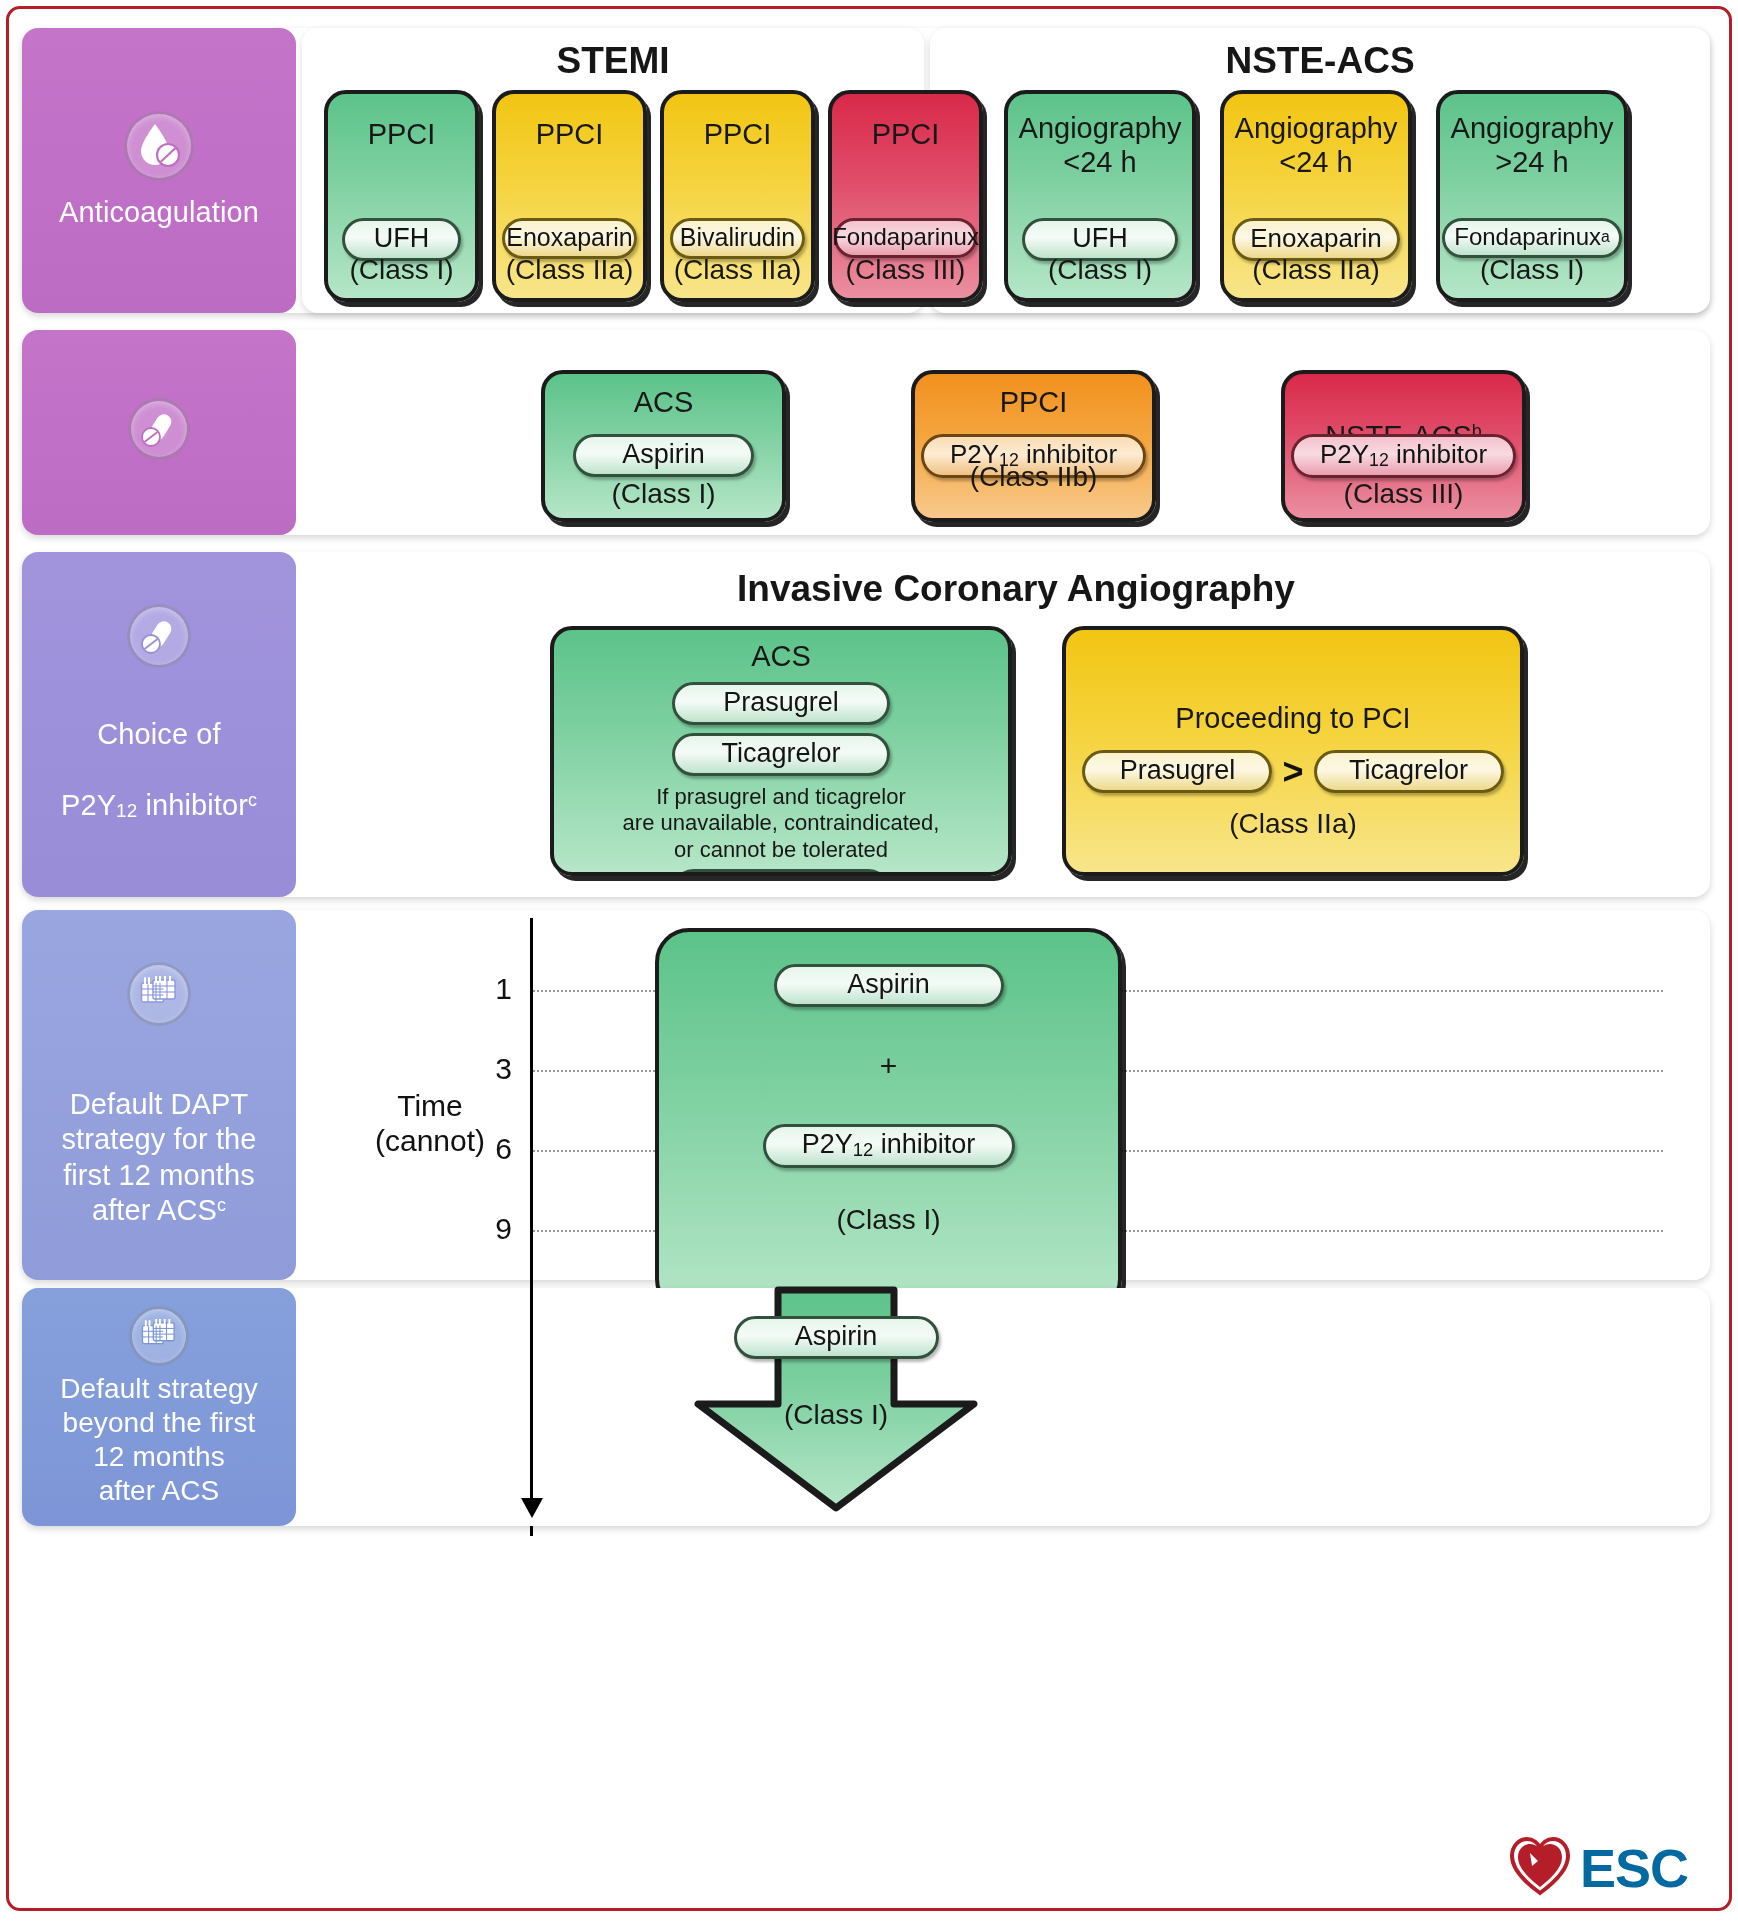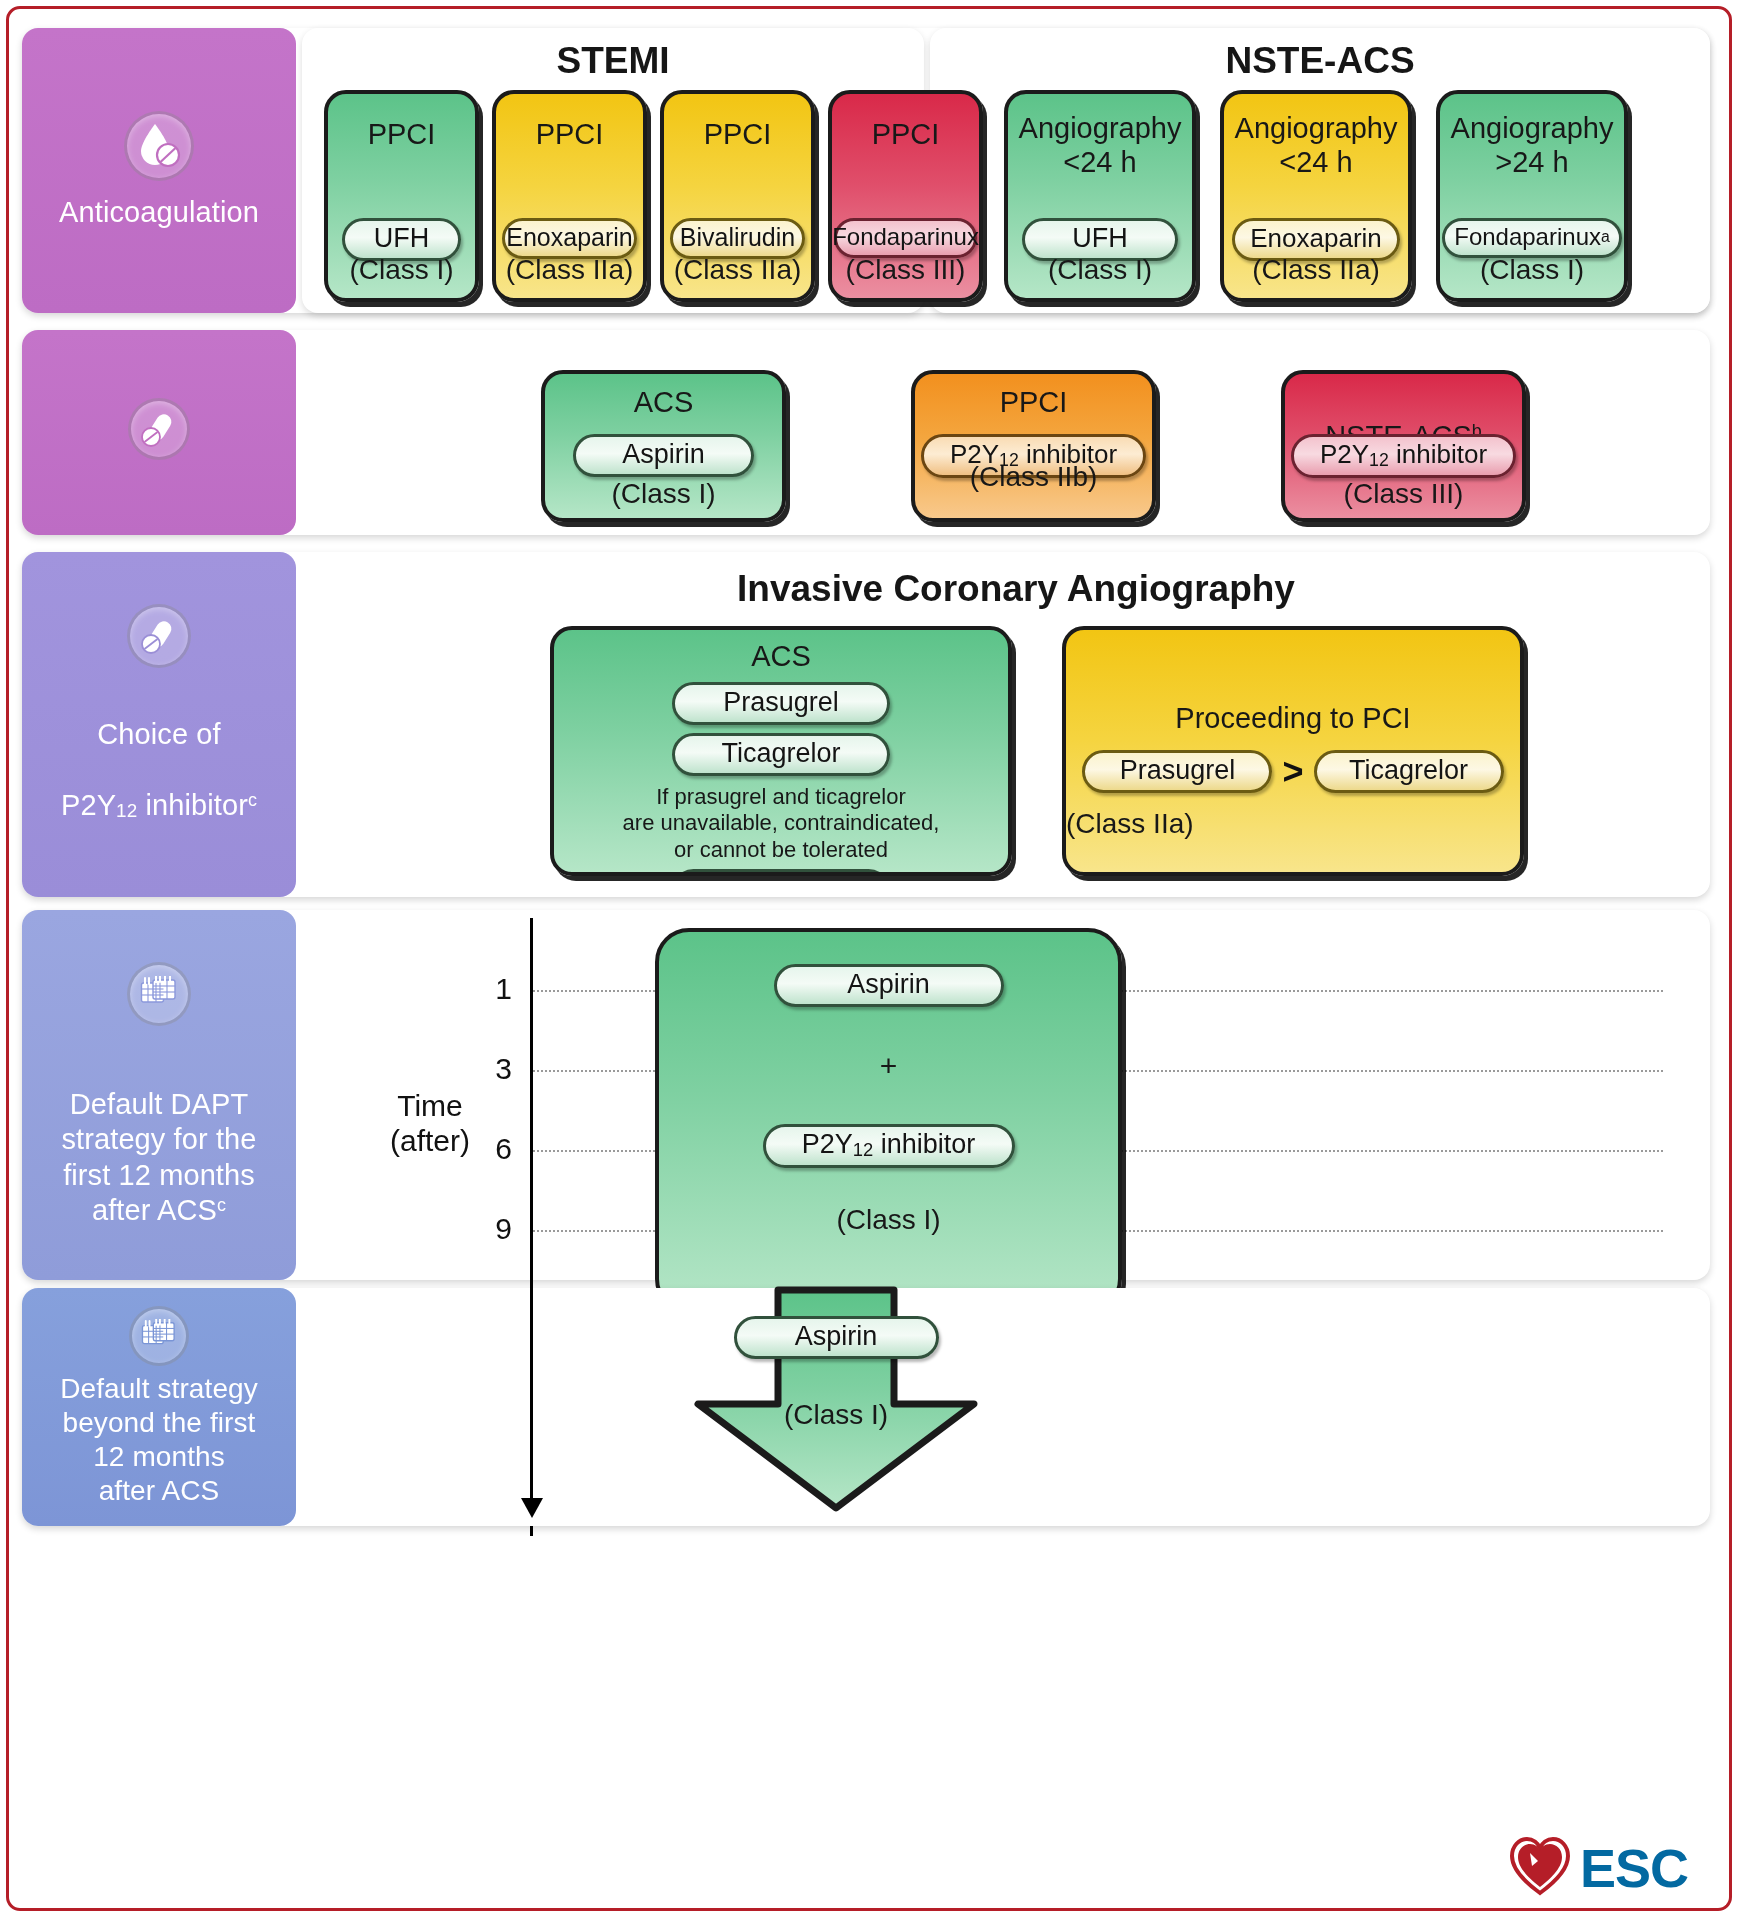--- a/index.html
+++ b/index.html
@@ -95,20 +95,21 @@
   .card-title {
     font-size: 29px;
     color: #181818;
     text-align: center;
     line-height: 1.16;
     white-space: pre-line;
   }
   .card-class {
     font-size: 28px;
     color: #181818;
+    text-align: center;
   }
   .card-note {
     font-size: 22px;
     color: #181818;
     text-align: center;
     line-height: 1.21;
     white-space: pre-line;
   }
 
   
@@ -396,21 +397,21 @@
     <span style="white-space:pre-line;">
       <span style="white-space:pre-line;">Default DAPT
 strategy for the
 first 12 months
 after ACS</span><sup>c</sup>
     </span>
   </div>
 
   <div class="axis-line" style="left:508px; top:8px; height:618px;"></div>
   <div class="axis-caption" style="left:338px; top:178px; width:140px;">Time
-(after)</div>
+(cannot)</div>
 
   <div class="grid-line" style="left:511px; top:80px; width:1130px;"></div>
   <div class="grid-line" style="left:511px; top:160px; width:1130px;"></div>
   <div class="grid-line" style="left:511px; top:240px; width:1130px;"></div>
   <div class="grid-line" style="left:511px; top:320px; width:1130px;"></div>
   <div class="grid-line" style="left:511px; top:400px; width:1130px;"></div>
 
   <div class="tick-label" style="left:420px; top:62px;">1</div>
   <div class="tick-label" style="left:420px; top:142px;">3</div>
   <div class="tick-label" style="left:420px; top:222px;">6</div>

